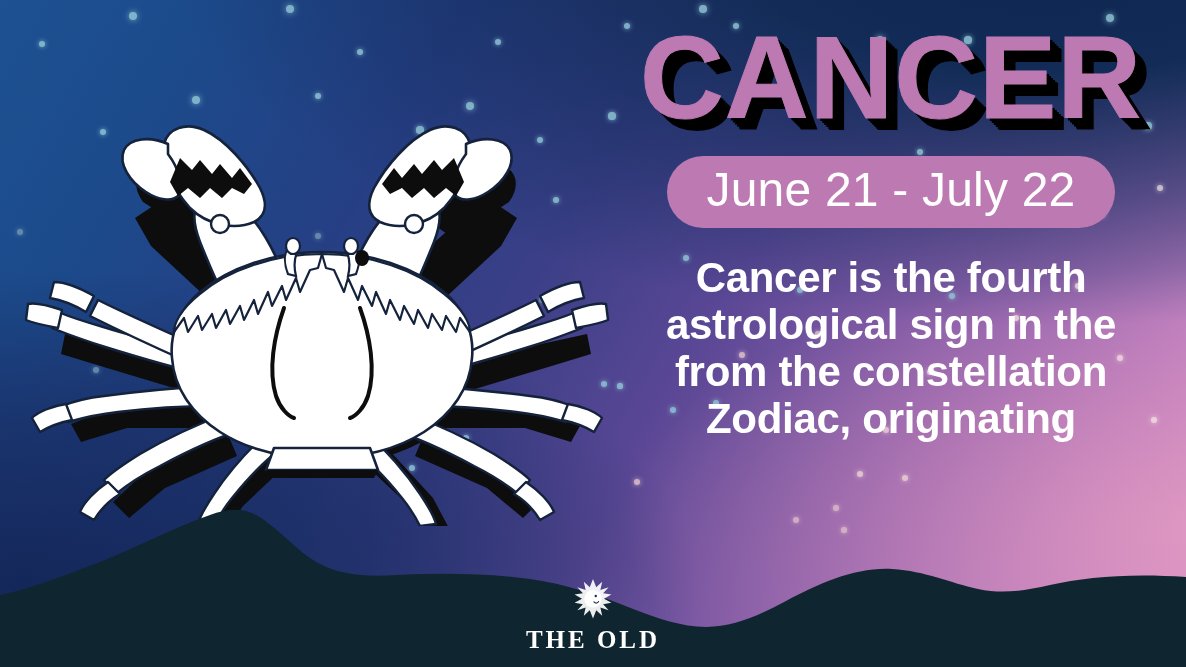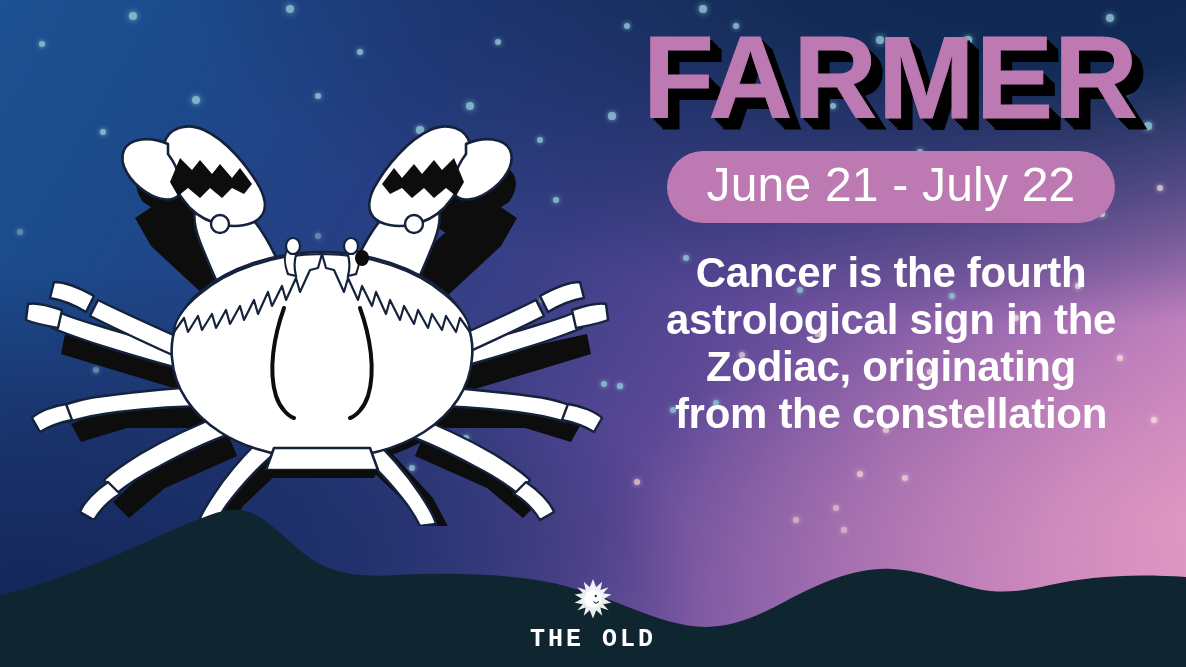--- a/index.html
+++ b/index.html
@@ -67,21 +67,21 @@
     letter-spacing:1px;
     color:#bd7ab2;
     text-shadow:
        3px 3px 0 #000, 5px 5px 0 #000, 7px 7px 0 #000,
        9px 9px 0 #000, 11px 11px 0 #000, 12px 12px 0 #000;
     white-space:nowrap;
     -webkit-text-stroke:1px #bd7ab2;
   }
 
   .date-pill{
-    margin-top:15px;
+    margin-top:20px;
     background:#bd7ab2;
     color:#ffffff;
     border-radius:999px;
     padding:9px 40px 13px 40px;
     font-size:48px;
     font-weight:400;
     line-height:1.05;
     white-space:nowrap;
     letter-spacing:0.2px;
   }
@@ -98,21 +98,21 @@
   }
 
   
   .logo{
     position:absolute;left:0;right:0;bottom:14px;
     display:flex;flex-direction:column;align-items:center;
   }
   .logo-mark{width:46px;height:46px;margin-bottom:2px;}
   .logo-the-old{
     color:#fff;
-    font-family:Liberation Mono, monospace;
+    font-family:Liberation Serif, serif;
     font-weight:700;
     font-size:25px;
     letter-spacing:3px;
     line-height:1.1;
   }
   .logo-name{
     color:#fff;
     font-family:"Liberation Serif", serif;
     font-weight:700;
     font-size:39px;
@@ -330,29 +330,29 @@
              C 656 141, 682 150, 706 150
              C 734 150, 760 138, 786 124
              C 820 106, 856 90, 892 92
              C 926 94, 950 106, 978 112
              C 1002 117, 1024 114, 1050 108
              C 1086 100, 1130 96, 1186 100
              L 1186 190 L 0 190 Z" fill="#0f2630"></path>
   </svg>
 
   <div class="right-col">
-    <div class="title">FARMER</div>
+    <div class="title">CANCER</div>
 
     <div class="date-pill">June 21 - July 22</div>
 
     <div class="desc">
       <div>Cancer is the fourth</div>
       <div>astrological sign in the</div>
+      <div>from the constellation</div>
       <div>Zodiac, originating</div>
-      <div>from the constellation</div>
     </div>
   </div>
 
   <div class="logo">
     <svg class="logo-mark" viewBox="0 0 100 100" xmlns="http://www.w3.org/2000/svg">
       <g fill="#ffffff" opacity="0.92">
         <path d="M50 2 L57 20 L70 8 L66 26 L84 20 L72 33 L90 36 L74 45 L90 54 L72 57
                  L84 70 L66 64 L70 82 L57 70 L50 88 L43 70 L30 82 L34 64 L16 70 L28 57
                  L10 54 L26 45 L10 36 L28 33 L16 20 L34 26 L30 8 L43 20 Z"></path>
       </g>

